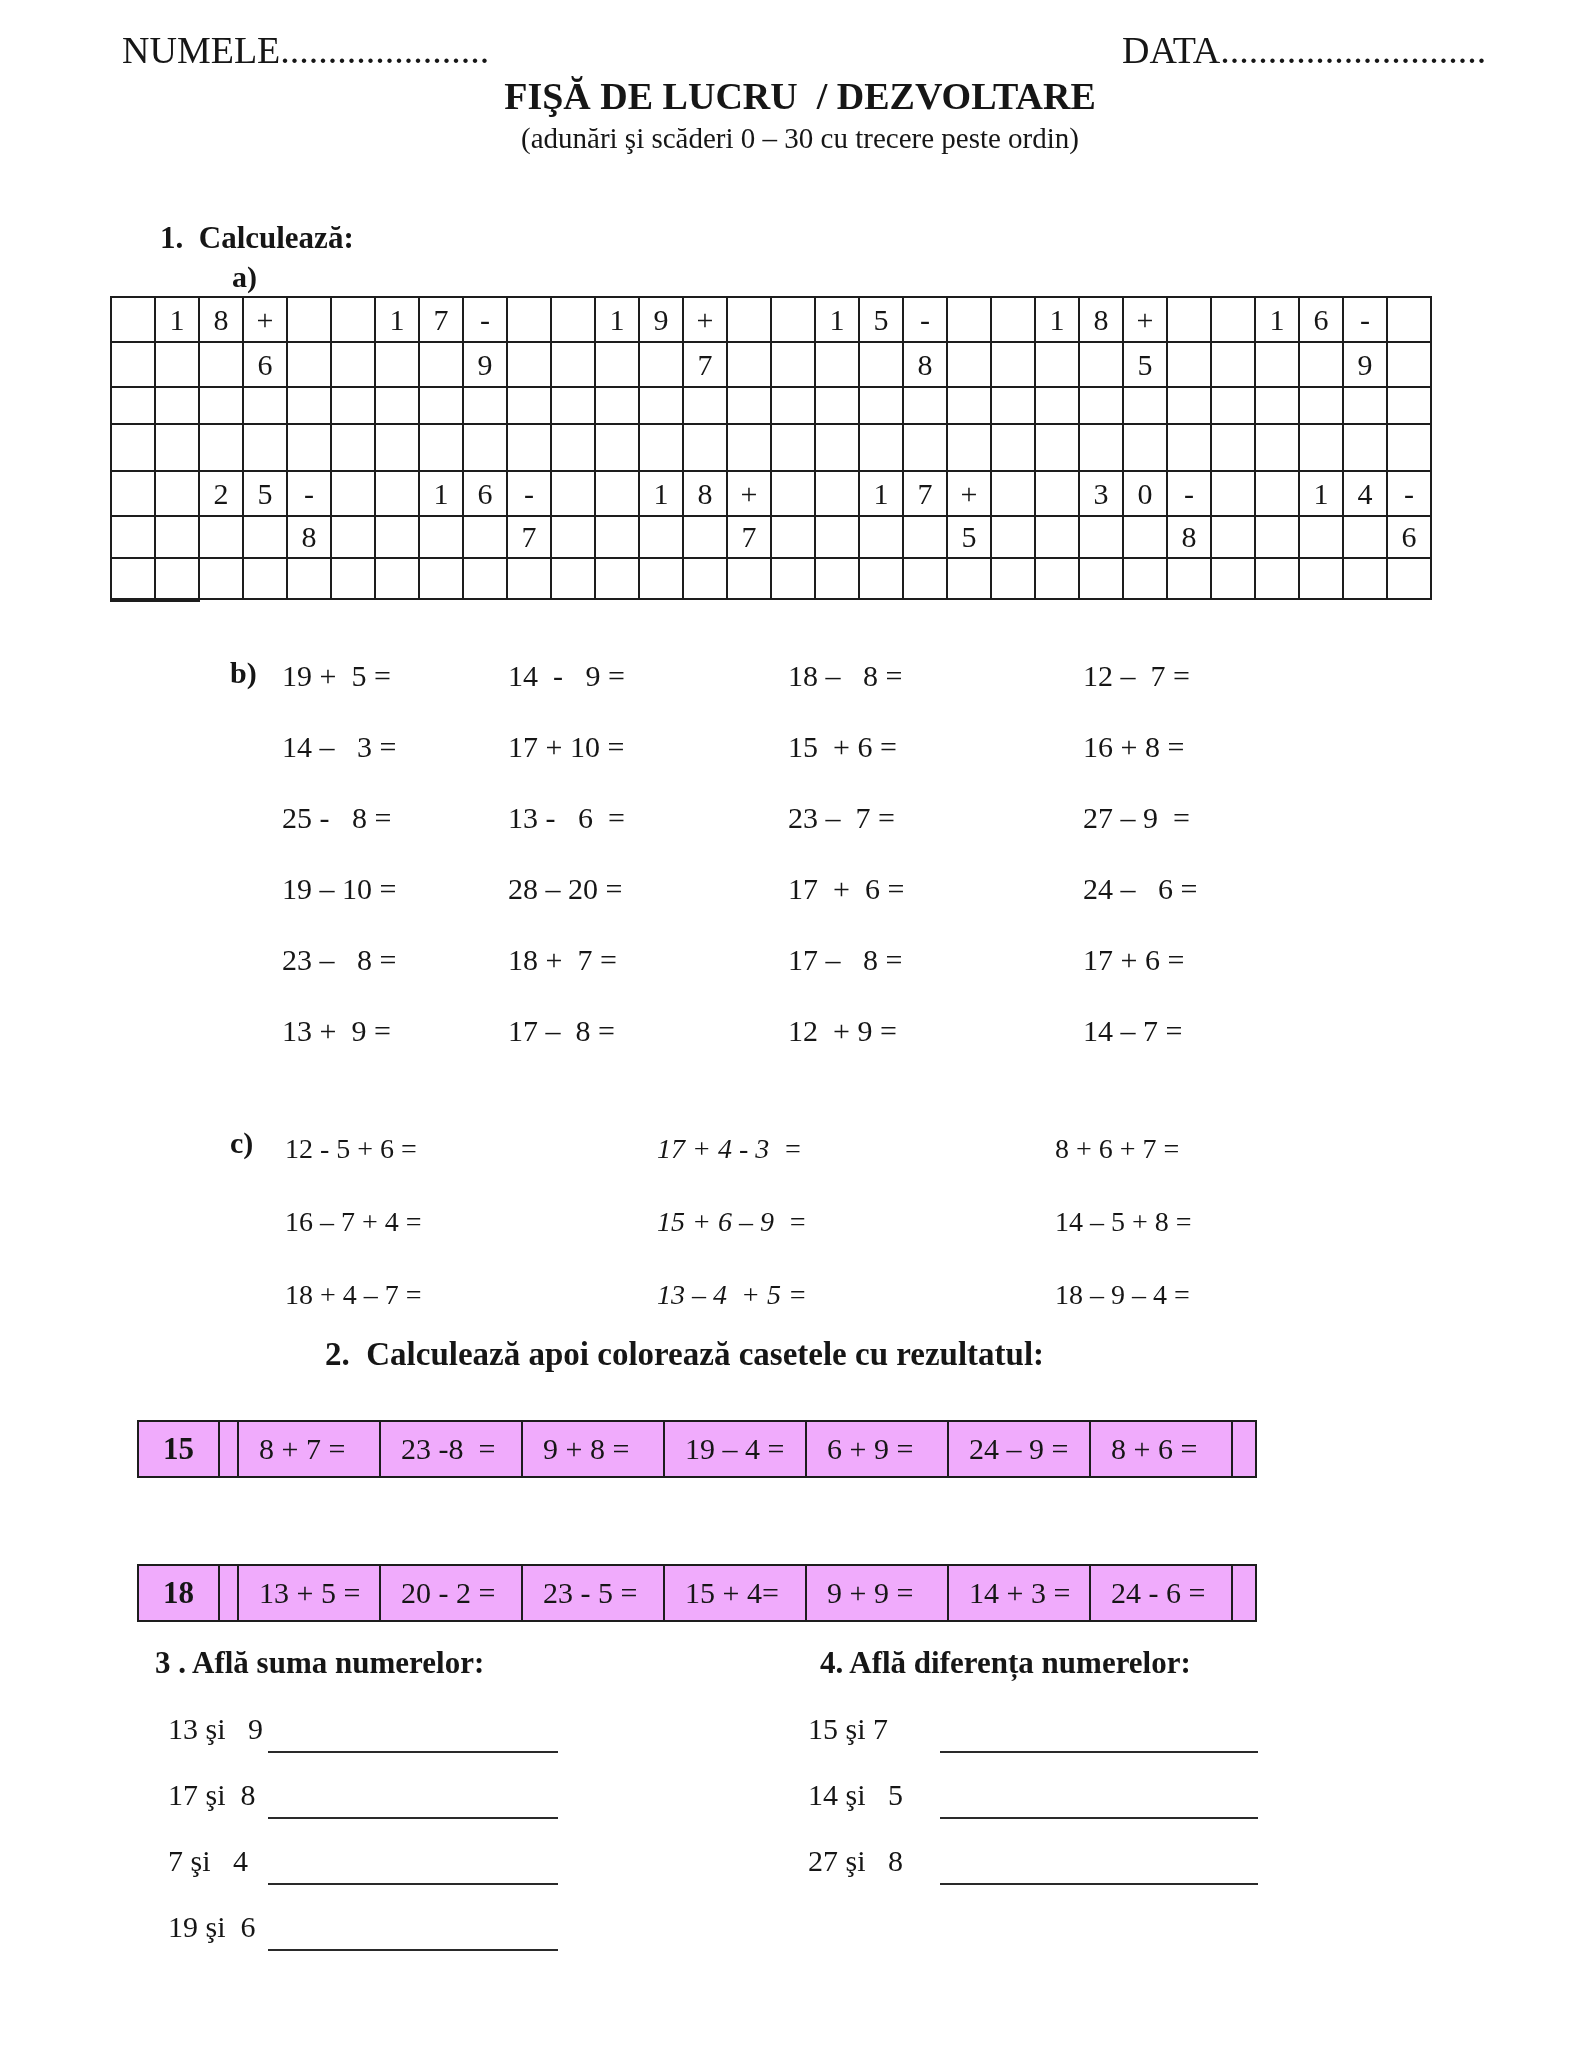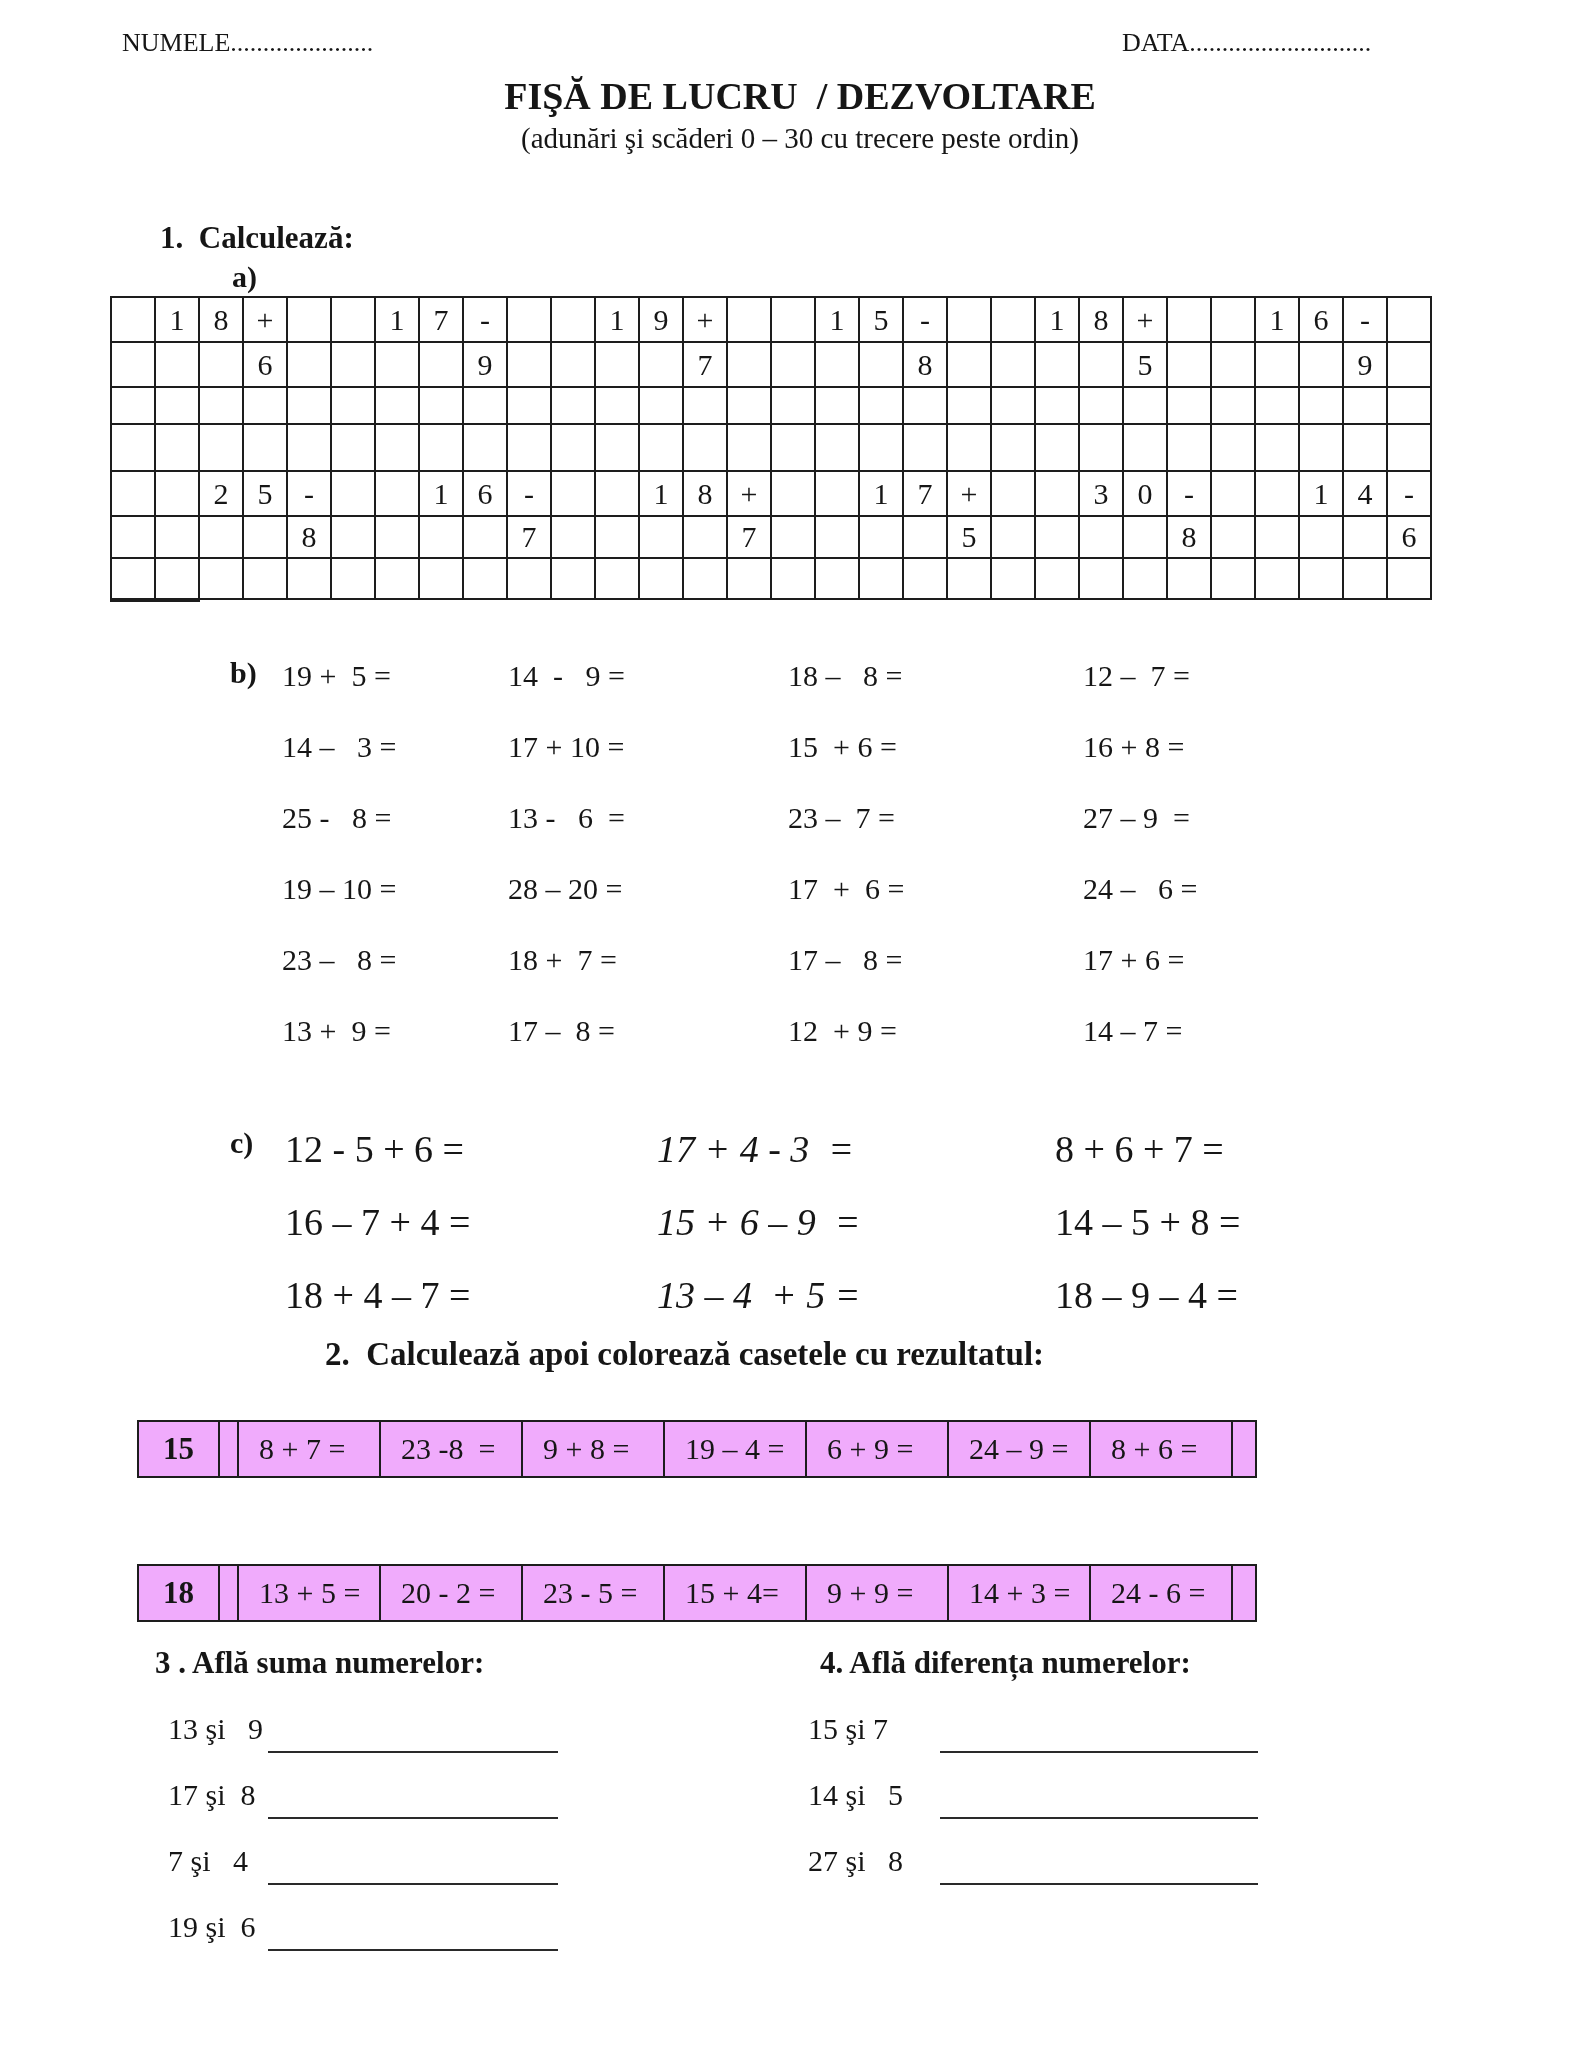--- a/index.html
+++ b/index.html
@@ -8,21 +8,21 @@
     width:1583px;height:2048px;
     background:#ffffff;
     color:#161616;
     font-family:"Liberation Serif","DejaVu Serif",serif;
     overflow:hidden;
     margin:0 auto;
   }
   .abs{position:absolute;}
   .pre{white-space:pre;}
 
-  .hdr{font-size:26px;}
+  .hdr{font-size:38px;}
   .title-block{left:150px;top:74px;width:1300px;text-align:center;}
   .title{font-size:38px;font-weight:bold;white-space:pre;}
   .subtitle{font-size:29px;margin-top:4px;}
 
   .h1{left:160px;top:220px;font-size:31px;font-weight:bold;white-space:pre;}
   .a-label{left:232px;top:260px;font-size:30px;font-weight:bold;}
 
   
   .calc-grid{
     left:110px;top:296px;
@@ -47,21 +47,21 @@
   .b-row span{position:absolute;top:50%;transform:translateY(-50%);font-size:30px;white-space:pre;}
   .b-row span:nth-child(1){left:0;}
   .b-row span:nth-child(2){left:226px;}
   .b-row span:nth-child(3){left:506px;}
   .b-row span:nth-child(4){left:801px;}
 
   
   .c-label{left:230px;top:1126px;font-size:30px;font-weight:bold;}
   .c-block{left:285px;top:1112px;width:1120px;}
   .c-row{position:relative;height:73px;}
-  .c-row span{position:absolute;top:50%;transform:translateY(-50%);font-size:38px;white-space:pre;}
+  .c-row span{position:absolute;top:50%;transform:translateY(-50%);font-size:28px;white-space:pre;}
   .c-row span:nth-child(1){left:0;}
   .c-row span:nth-child(2){left:372px;font-style:italic;}
   .c-row span:nth-child(3){left:770px;}
 
   .h2{left:325px;top:1336px;font-size:33px;font-weight:bold;white-space:pre;}
 
   
   .rtable{left:137px;display:flex;height:58px;border:2px solid #1d1d1d;background:#f0abfc;box-sizing:border-box;}
   .rtable-1{top:1420px;}
   .rtable-2{top:1564px;}

